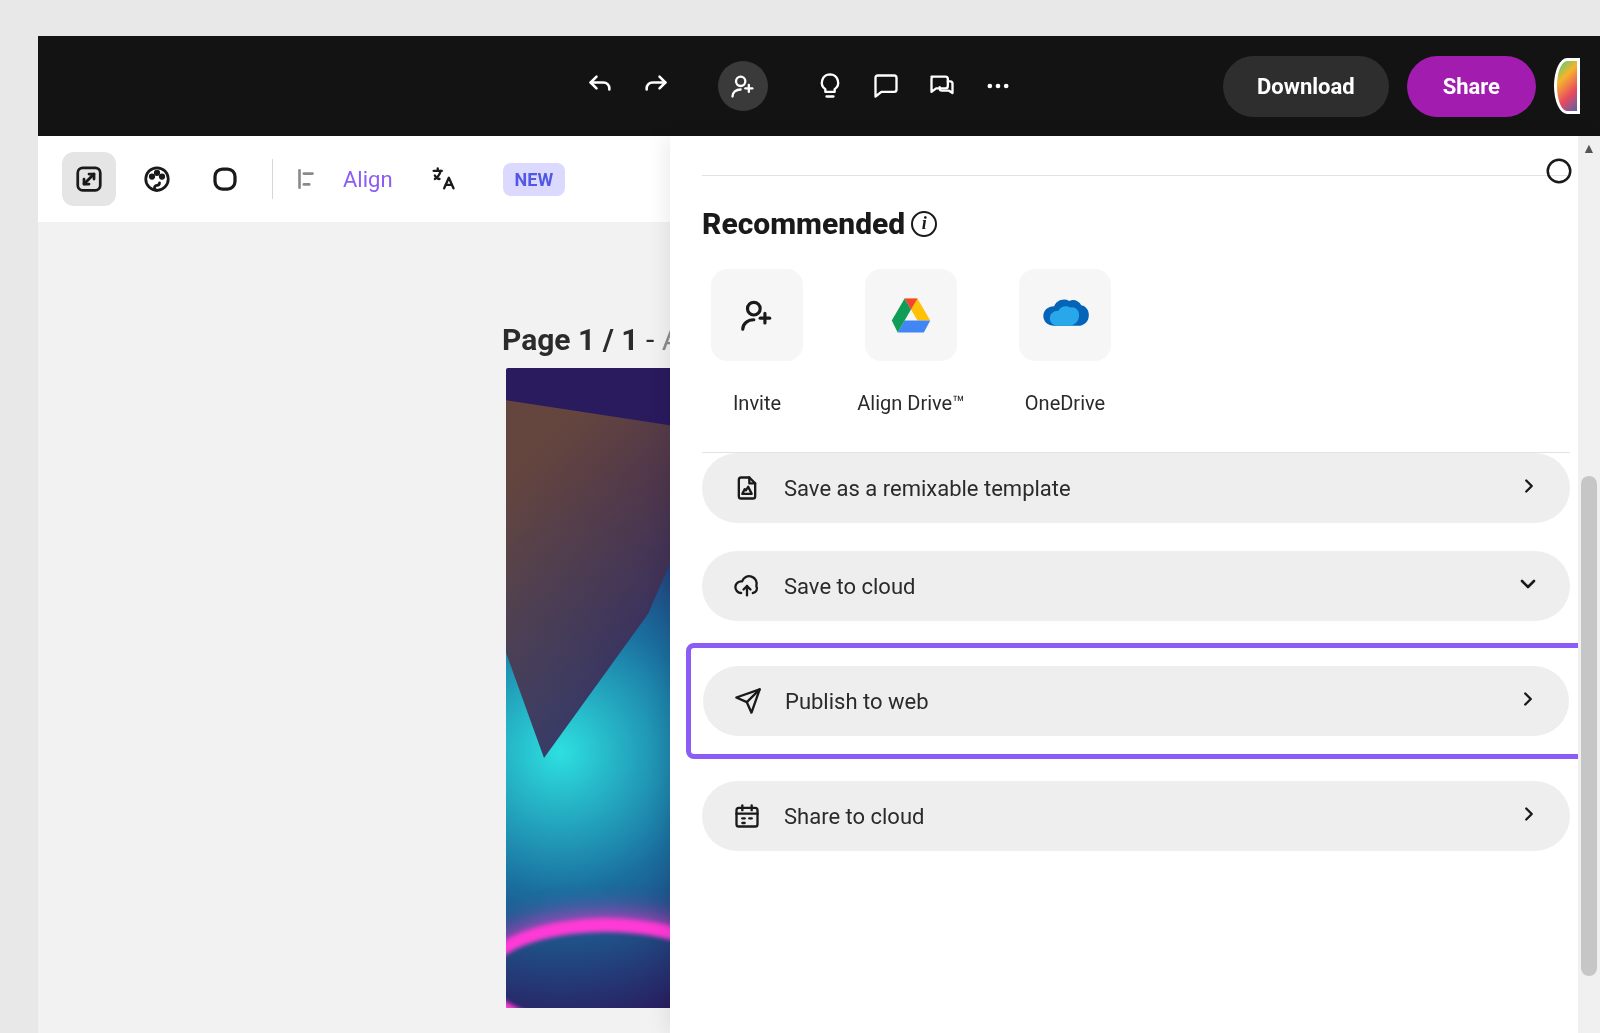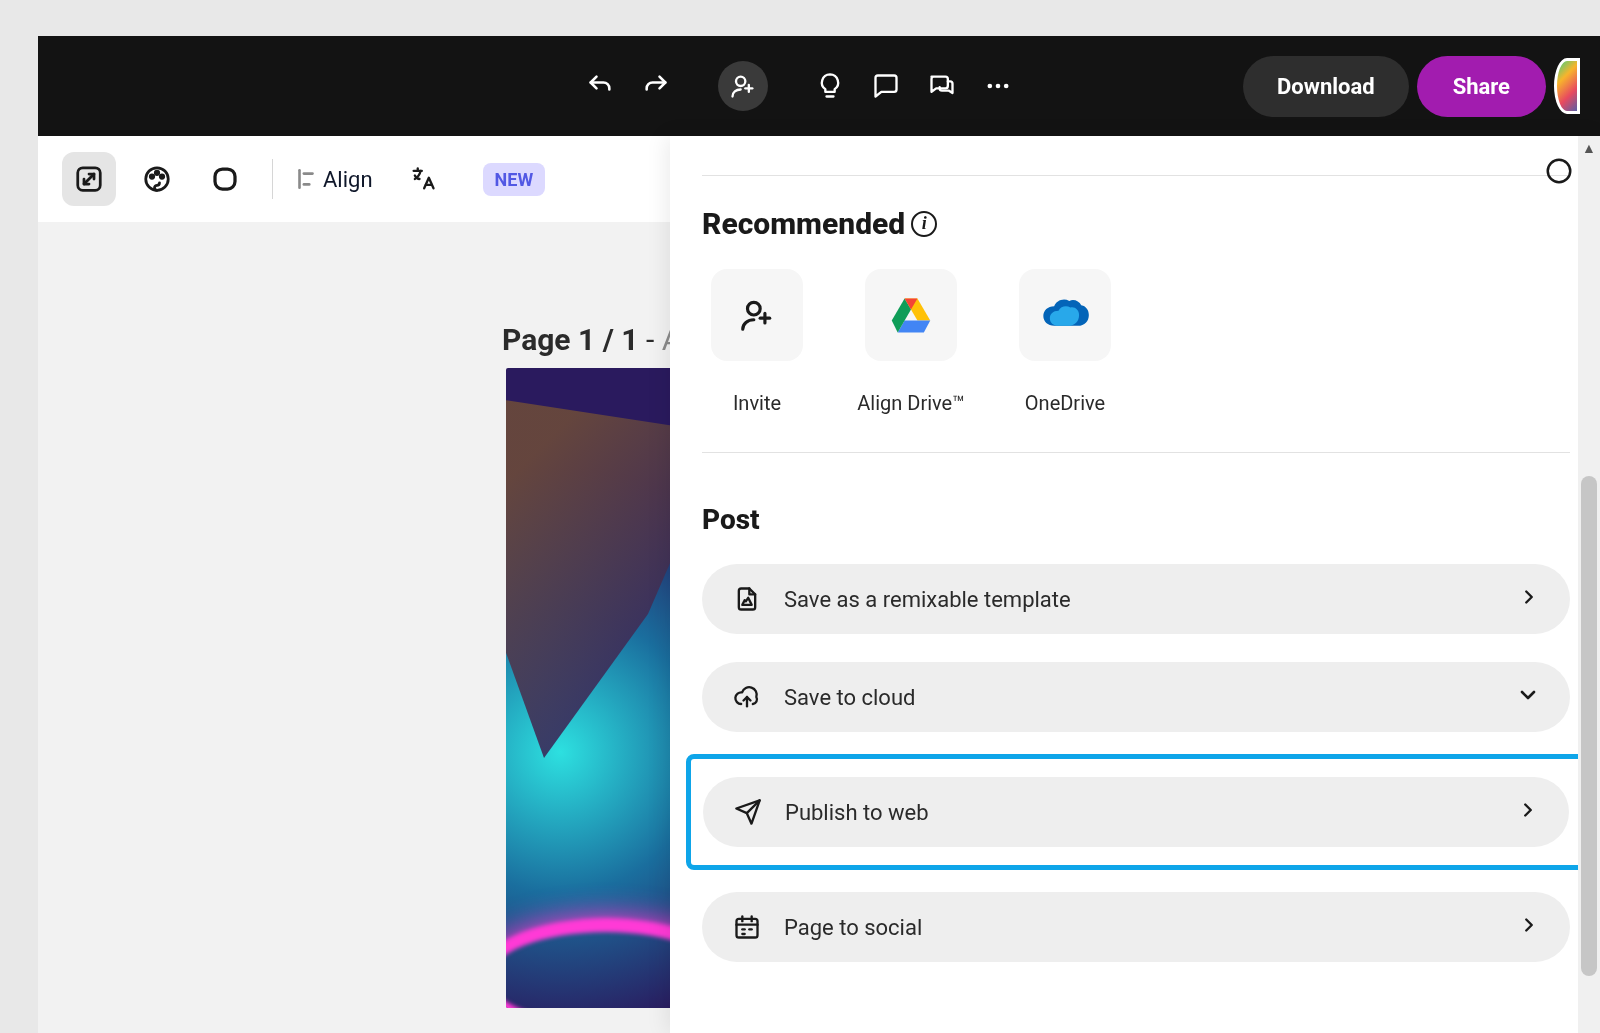--- a/index.html
+++ b/index.html
@@ -23,21 +23,21 @@
       position: absolute;
       left: 0;
       right: 0;
       top: 0;
       height: 100px;
       background: #131313;
       display: flex;
       align-items: center;
       justify-content: flex-end;
       padding-right: 20px;
-      gap: 8px;
+      gap: 18px;
     }
     .top-bar-left-group {
       display: flex;
       gap: 12px;
       align-items: center;
       margin-right: auto;
       margin-left: 540px;
     }
     .top-icon-btn {
       width: 44px;
@@ -105,21 +105,21 @@
     .tool-icon-btn.selected {
       background: #e5e5e5;
     }
     .tool-icon-btn svg { width: 30px; height: 30px; }
     .tool-divider {
       width: 1px;
       height: 40px;
       background: #d6d6d6;
       margin: 0 6px;
     }
-    .align-group { display: flex; align-items: center; gap: 4px; color:#0f172a; font-size:22px; }
+    .align-group { display: flex; align-items: center; gap: 24px; color:#8b5cf6; font-size:22px; }
     .translate-group { display: flex; align-items: center; gap: 10px; margin-left: 22px; }
     .new-badge {
       background: #dcd9ff;
       color: #5258e4;
       font-weight: 700;
       font-size: 18px;
       padding: 6px 12px;
       border-radius: 8px;
       margin-left: 36px;
     }
@@ -247,21 +247,21 @@
       align-items: center;
       padding: 0 30px;
       margin-bottom: 28px;
       cursor: pointer;
       font-size: 22px;
       color: #2a2a2a;
     }
     .post-row .row-icon { width: 30px; height: 30px; margin-right: 22px; display:flex; align-items:center; justify-content:center;}
     .post-row .row-chevron { margin-left: auto; }
     .highlight-box {
-      border: 5px solid #0ea5e9;
+      border: 5px solid #8b5cf6;
       border-radius: 8px;
       padding: 18px 12px;
       margin: -6px -16px 22px -16px;
     }
     .highlight-box .post-row { margin-bottom: 0; }
     .right-scrollbar {
       position: absolute;
       right: 0;
       top: 100px;
       bottom: 0;
@@ -439,21 +439,20 @@
         <div class="tile-box">
           <svg viewBox="0 0 48 32" width="52" height="36">
             <path d="M14 26c-6 0-10-4-10-9s4-9 10-9c2-5 8-8 14-5 4-2 9 0 11 4 5 1 7 5 7 9 0 6-4 10-10 10H14z" fill="#0364b8"></path>
             <path d="M18 26c-5 0-8-3-8-7s3-7 8-7c2-4 7-5 11-3 4-1 8 2 8 7 0 6-4 10-10 10H18z" fill="#28a8ea"></path>
           </svg>
         </div>
         <div class="tile-label">OneDrive</div>
       </div>
     </div>
 
-    <div class="post-header">Post</div>
 
     <div class="post-row">
       <span class="row-icon">
         <svg viewBox="0 0 24 24" width="28" height="28" fill="none" stroke="#1a1a1a" stroke-width="2" stroke-linecap="round" stroke-linejoin="round">
             <path d="M14 3H7a2 2 0 0 0-2 2v14a2 2 0 0 0 2 2h10a2 2 0 0 0 2-2V8z"></path>
             <path d="M14 3v5h5"></path>
             <path d="M10 13l-2 4h8l-3-6-2 3z"></path>
           </svg>
       </span>
       <span>Save as a remixable template</span>
@@ -502,21 +501,21 @@
         <svg viewBox="0 0 24 24" width="28" height="28" fill="none" stroke="#1a1a1a" stroke-width="2" stroke-linecap="round" stroke-linejoin="round">
             <rect x="3" y="5" width="18" height="16" rx="2"></rect>
             <path d="M3 10h18"></path>
             <path d="M8 3v4"></path>
             <path d="M16 3v4"></path>
             <path d="M8 14h2"></path>
             <path d="M14 14h2"></path>
             <path d="M8 18h2"></path>
           </svg>
       </span>
-      <span>Page to social</span>
+      <span>Share to cloud</span>
       <span class="row-chevron">
         <svg viewBox="0 0 24 24" width="22" height="22" fill="none" stroke="#1a1a1a" stroke-width="2.6" stroke-linecap="round" stroke-linejoin="round">
             <polyline points="9 6 15 12 9 18"></polyline>
           </svg>
       </span>
     </div>
   </div>
 
   <div class="right-scrollbar">
     <div class="scroll-up-arrow">▲</div>

